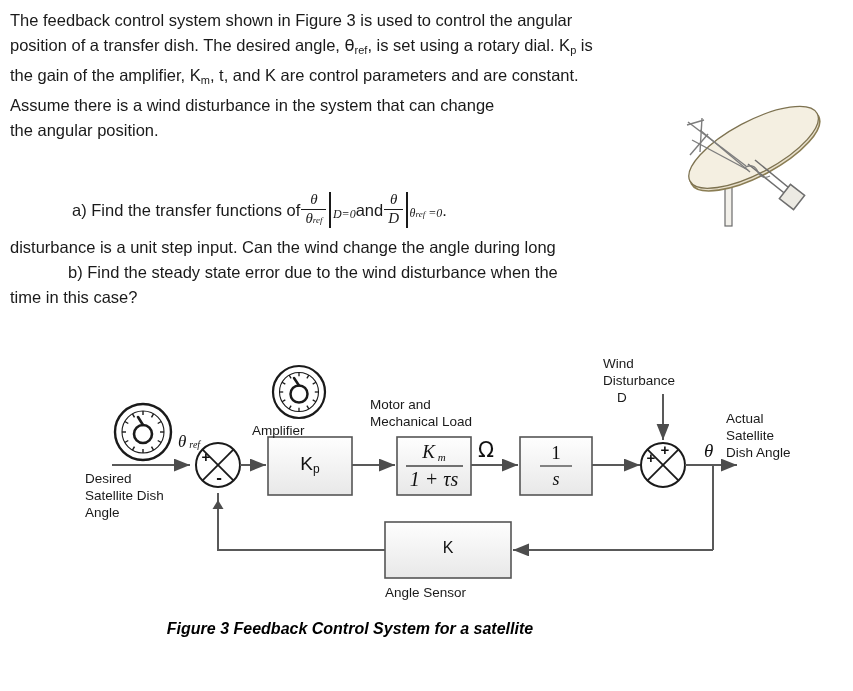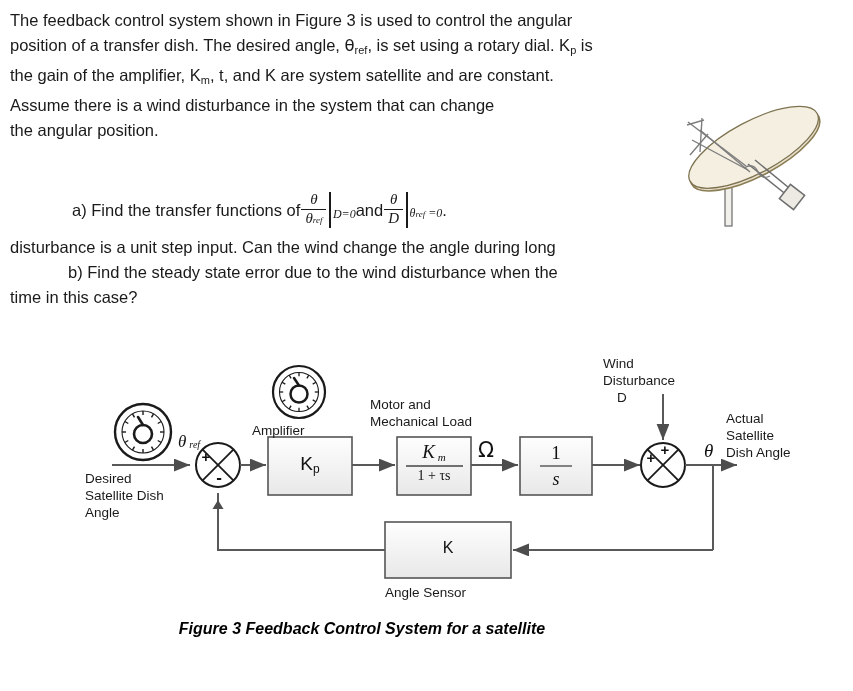--- a/index.html
+++ b/index.html
@@ -118,37 +118,37 @@
 
   .blk-math {
     position: absolute;
     font-family: "Liberation Serif", serif;
     color: #111;
     text-align: center;
   }
 
   #figure-caption {
     position: absolute;
-    left: 12px;
+    left: 0;
     top: 620px;
     width: 700px;
     text-align: center;
     font-size: 16px;
     font-weight: bold;
     font-style: italic;
     color: #000;
   }
 </style>
 </head>
 <body>
 
 <div id="problem-text">
   <p>The feedback control system shown in Figure 3 is used to control the angular</p>
   <p><span>position of a transfer dish. The desired angle, </span><span class="greek">θ</span><span class="sub">ref</span><span>, is set using a rotary dial.  K</span><span class="sub">p</span><span> is</span></p>
-  <p><span>the gain of the amplifier, K</span><span class="sub">m</span><span>, t, and K are system satellite and are constant.</span></p>
+  <p><span>the gain of the amplifier, K</span><span class="sub">m</span><span>, t, and K are control parameters and are constant.</span></p>
   <p>Assume there is a wind disturbance in the system that can change</p>
   <p>the angular position.</p>
 </div>
 
 <div id="dish-image">
   <svg width="190" height="128" viewBox="0 0 190 128">
 
     <rect x="65" y="62" width="7" height="64" fill="#f2f0ea" stroke="#6b6b6b" stroke-width="1.2"></rect>
 
     <g transform="rotate(-28 95 50)">
@@ -311,21 +311,21 @@
 
   <div class="dlabel" style="left:252px; top:70px; width:94px;">Amplifier</div>
 
   <div class="blk-math" style="left:268px; top:101px; width:84px; font-size:19px; font-family:'Liberation Sans',sans-serif;"><span>K</span><span style="font-size:12px; vertical-align:-3px;">p</span></div>
 
   <div class="dlabel" style="left:370px; top:44px; width:130px;">Motor and
 Mechanical Load</div>
 
   <div class="blk-math" style="left:397px; top:89px; width:74px; font-size:19px;"><span style="font-style:italic;">K</span><span style="font-size:11px; font-style:italic; vertical-align:-3px; padding-left:3px;">m</span></div>
 
-  <div class="blk-math" style="left:397px; top:116px; width:74px; font-size:14px; ">1 + τs</div>
+  <div class="blk-math" style="left:397px; top:116px; width:74px; font-size:20px; font-style:italic;">1 + τs</div>
 
   <div class="blk-math" style="left:478px; top:86px; font-size:21px; font-family:'DejaVu Sans',sans-serif; font-style:normal;">Ω</div>
 
   <div class="blk-math" style="left:520px; top:90px; width:72px; font-size:19px;">1</div>
   <div class="blk-math" style="left:520px; top:117px; width:72px; font-size:18px; font-style:italic;">s</div>
 
   <div class="dlabel" style="left:603px; top:3px; width:120px;">Wind
 Disturbance</div>
   <div class="dlabel" style="left:617px; top:37px; width:26px; text-align:left;">D</div>
 

